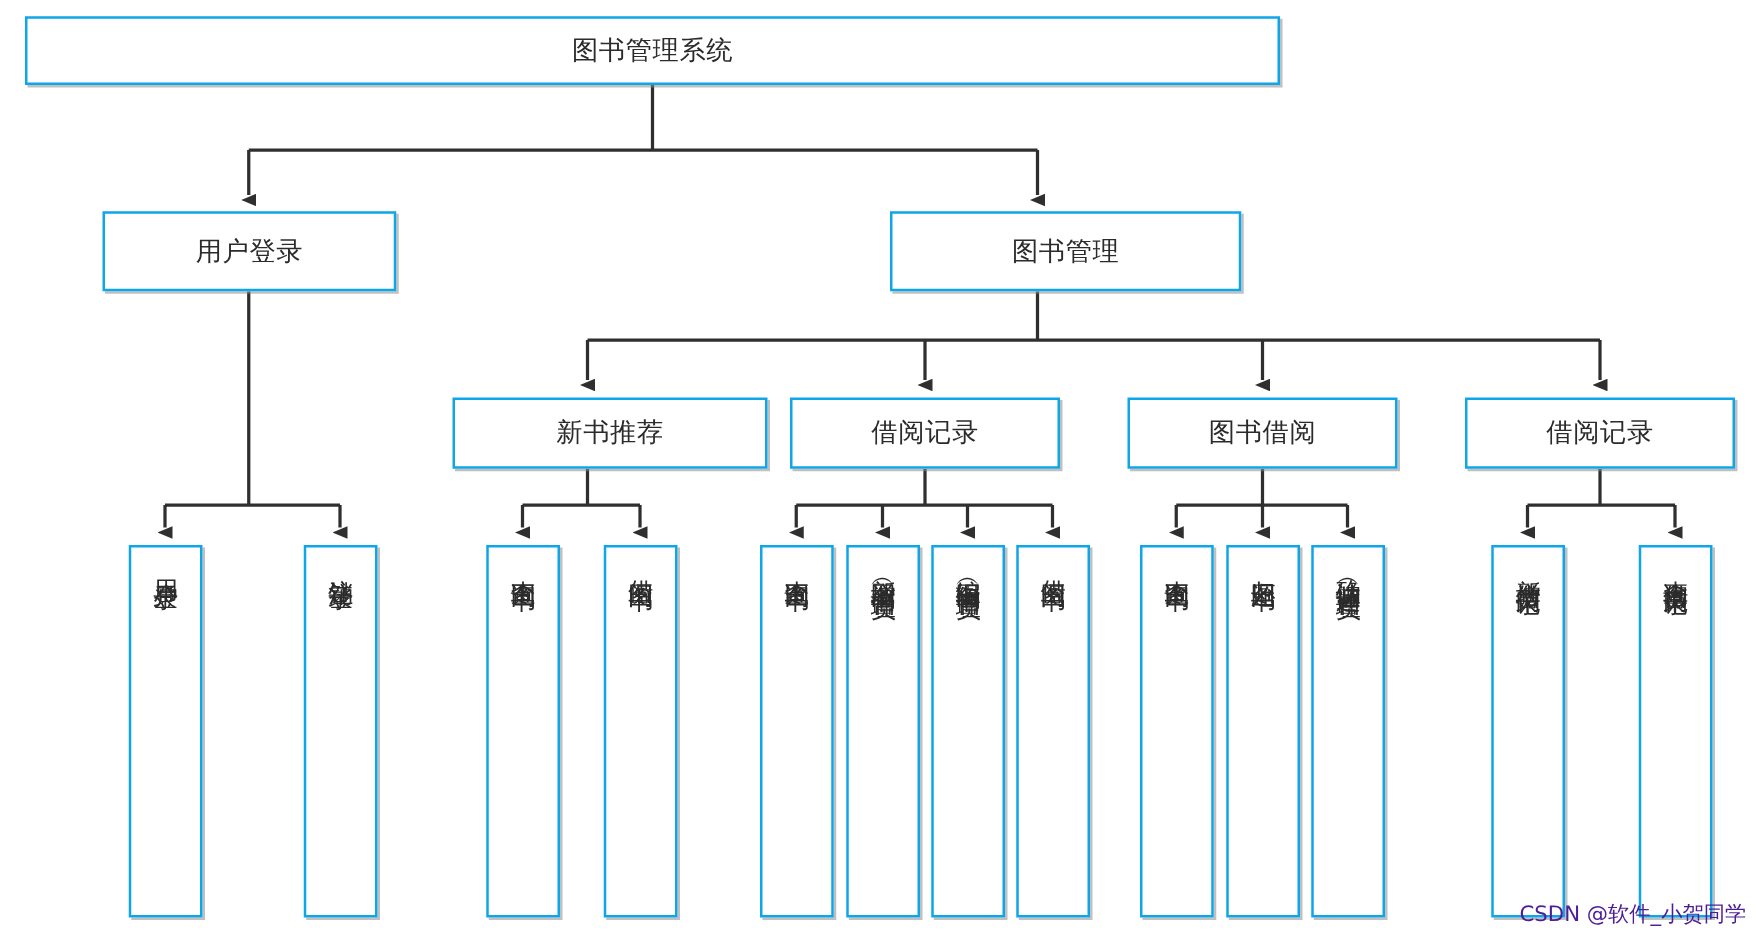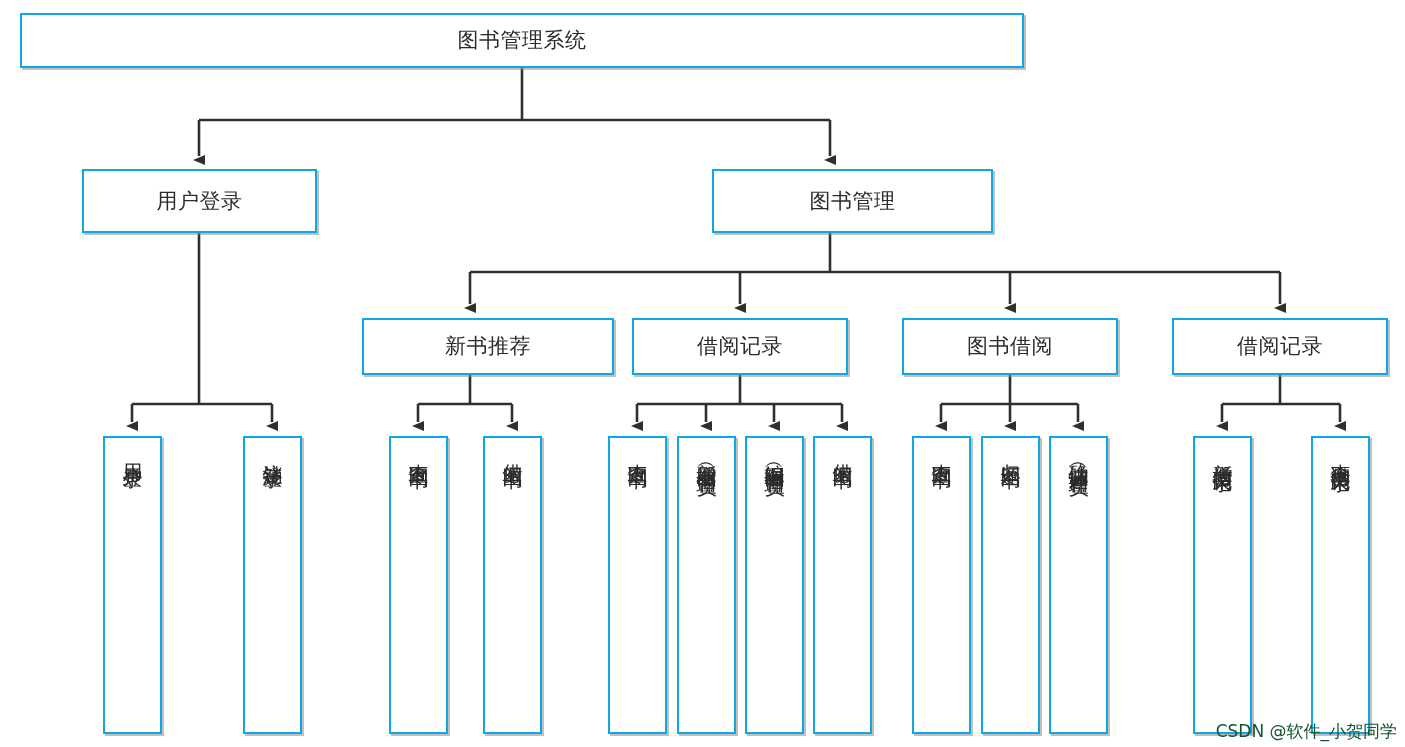--- a/index.html
+++ b/index.html
@@ -59,21 +59,21 @@
   }
   .node.leaf-tall .node-label {
     font-size: 20px;
     letter-spacing: 2px;
   }
   .watermark {
     position: absolute;
     right: 8px;
     bottom: 4px;
     font-size: 17px;
-    color: #14532d;
+    color: #4c1d95;
     white-space: nowrap;
     font-family: "DejaVu Sans", "Liberation Sans", sans-serif;
   }
 </style>
 </head>
 <body>
 
 <div id="canvas">
 
   <svg id="edges" viewBox="0 0 1405 747" xmlns="http://www.w3.org/2000/svg">

